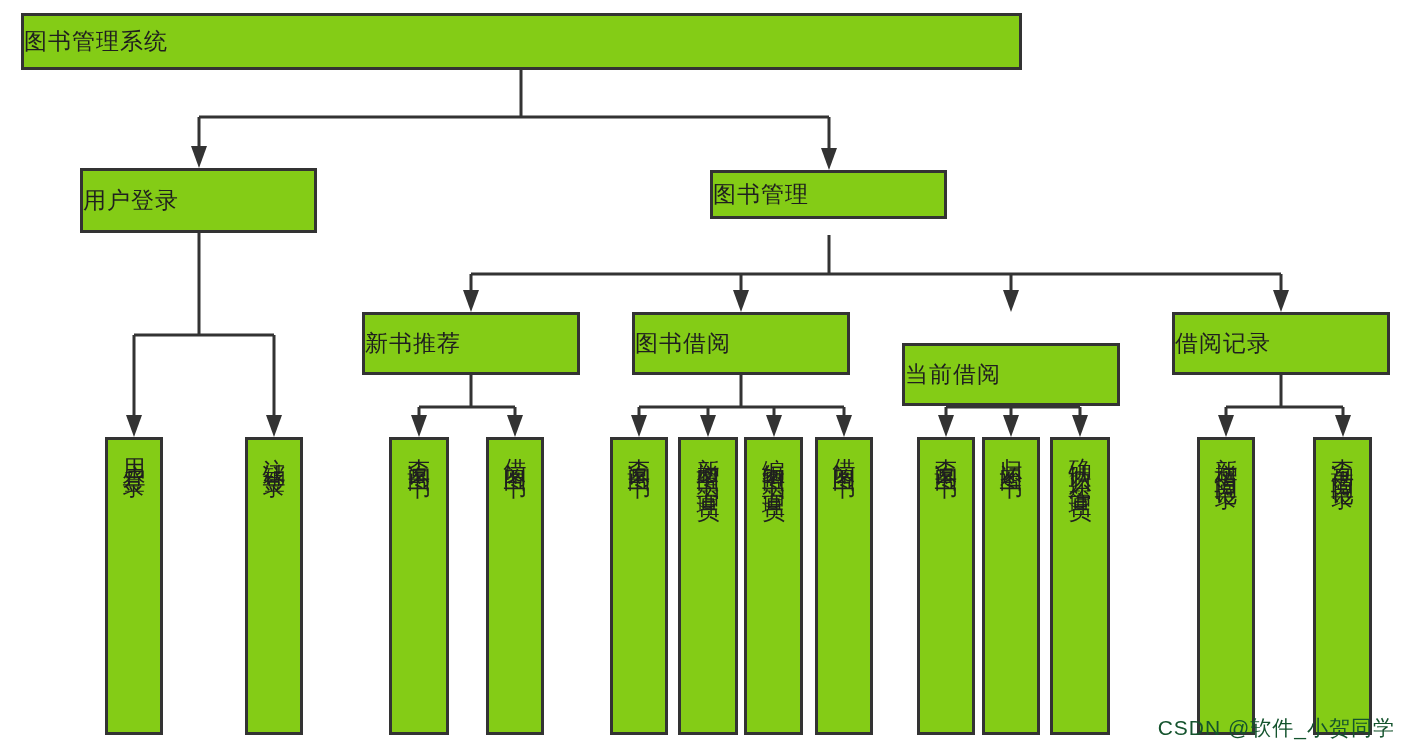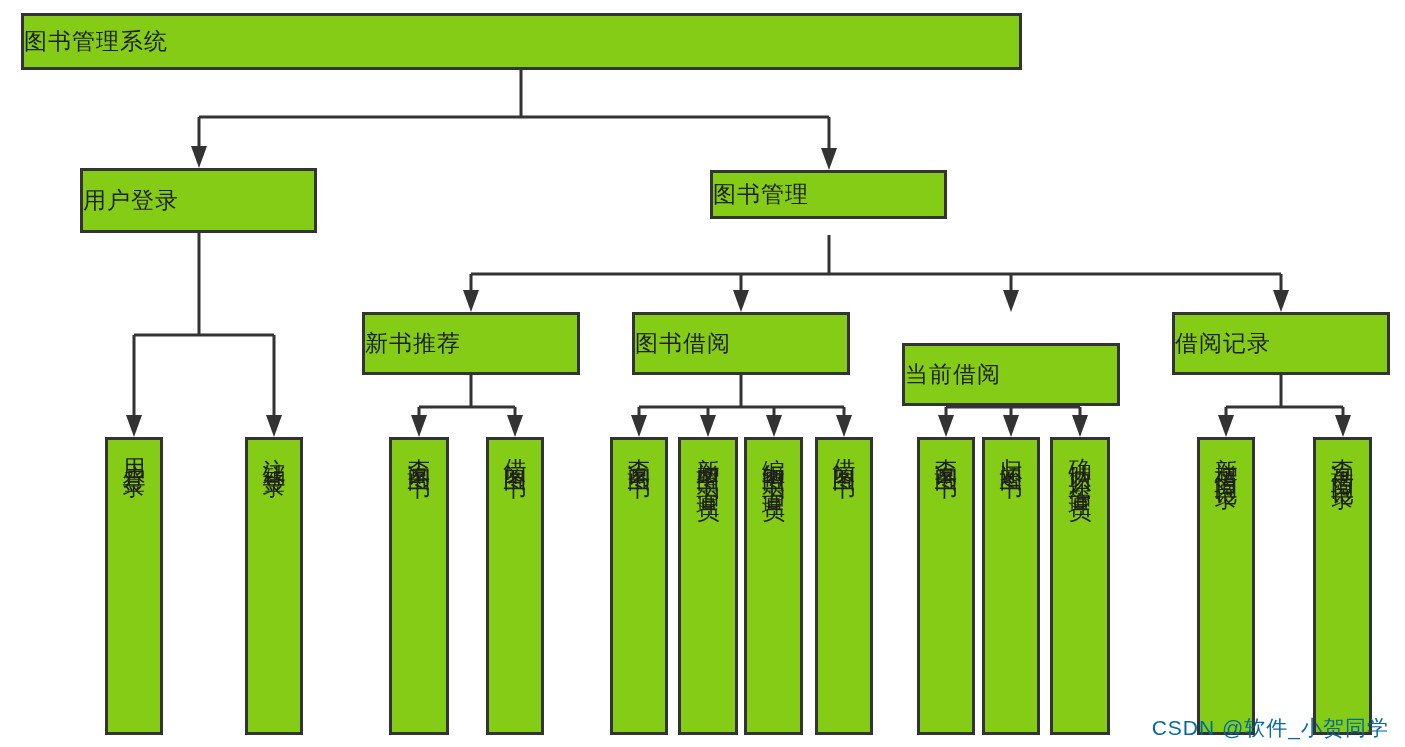--- a/index.html
+++ b/index.html
@@ -48,23 +48,23 @@
   .v6{left:678px;width:60px;}
   .v7{left:744px;width:59px;}
   .v8{left:815px;width:58px;}
   .v9{left:917px;width:58px;}
   .v10{left:982px;width:58px;}
   .v11{left:1050px;width:60px;}
   .v12{left:1197px;width:58px;}
   .v13{left:1313px;width:59px;}
   .watermark{
     position:absolute;
-    right:16px;top:714px;
+    right:10px;top:714px;
     font-size:21px;
-    color:#0369a1;
+    color:#14532d;
     letter-spacing:1px;
     z-index:3;
     white-space:nowrap;
     text-align:center;
   }
 </style>
 </head>
 <body>
 
 <div id="stage">

